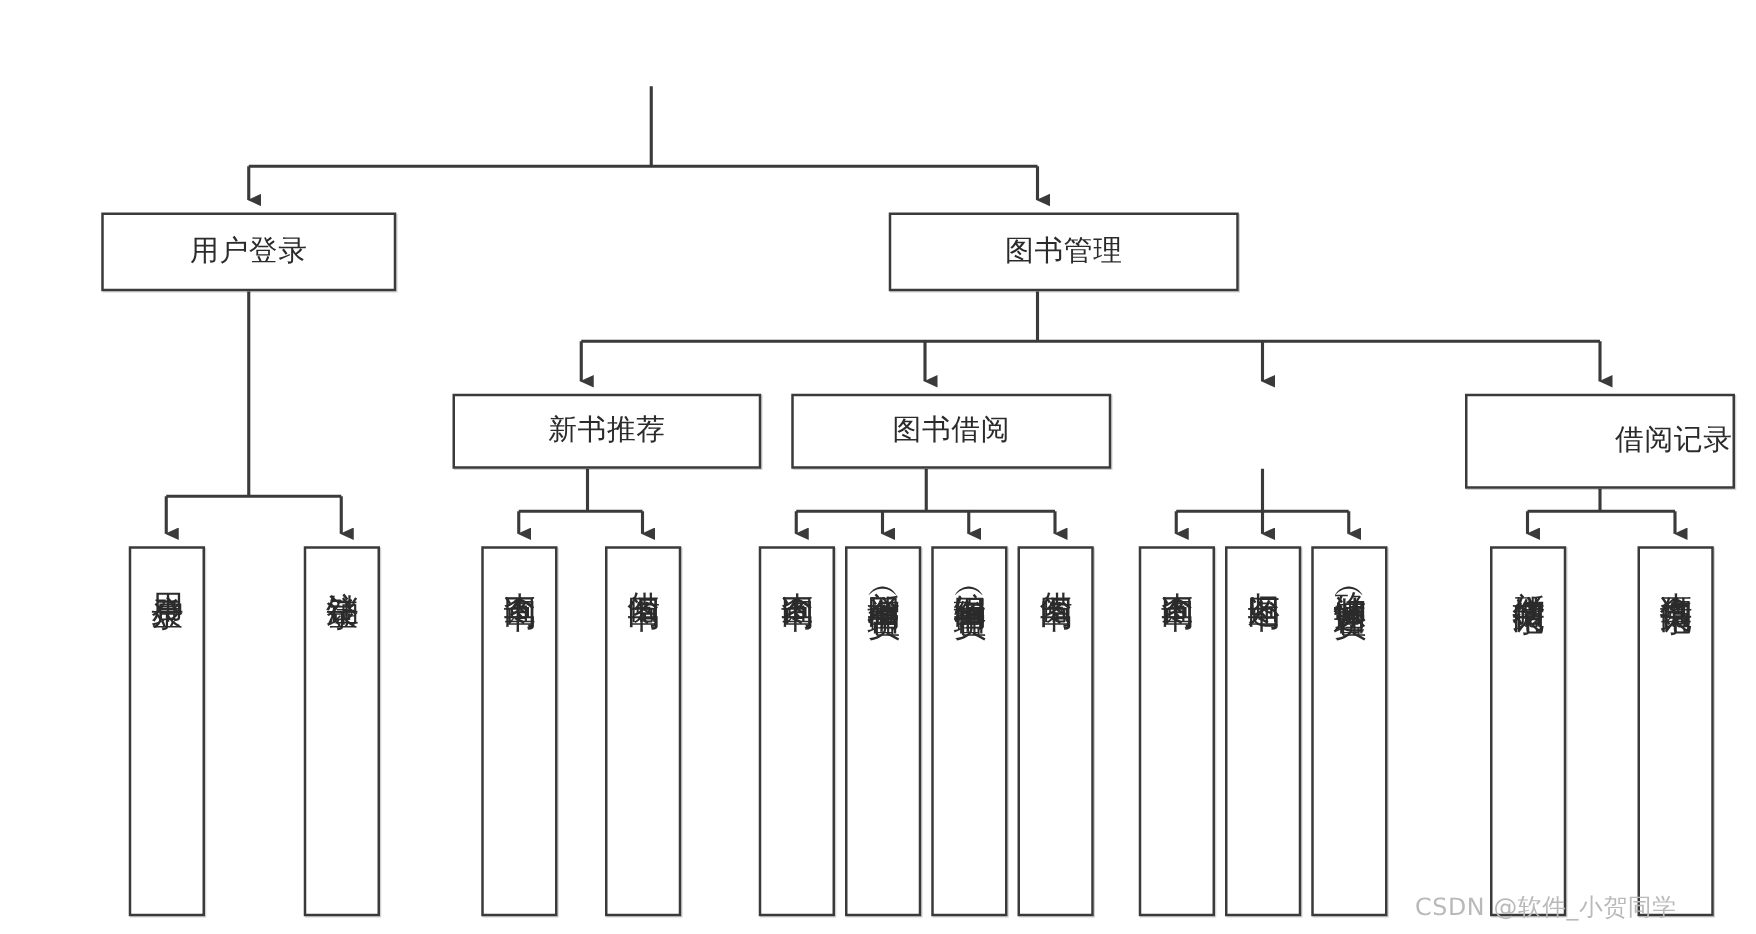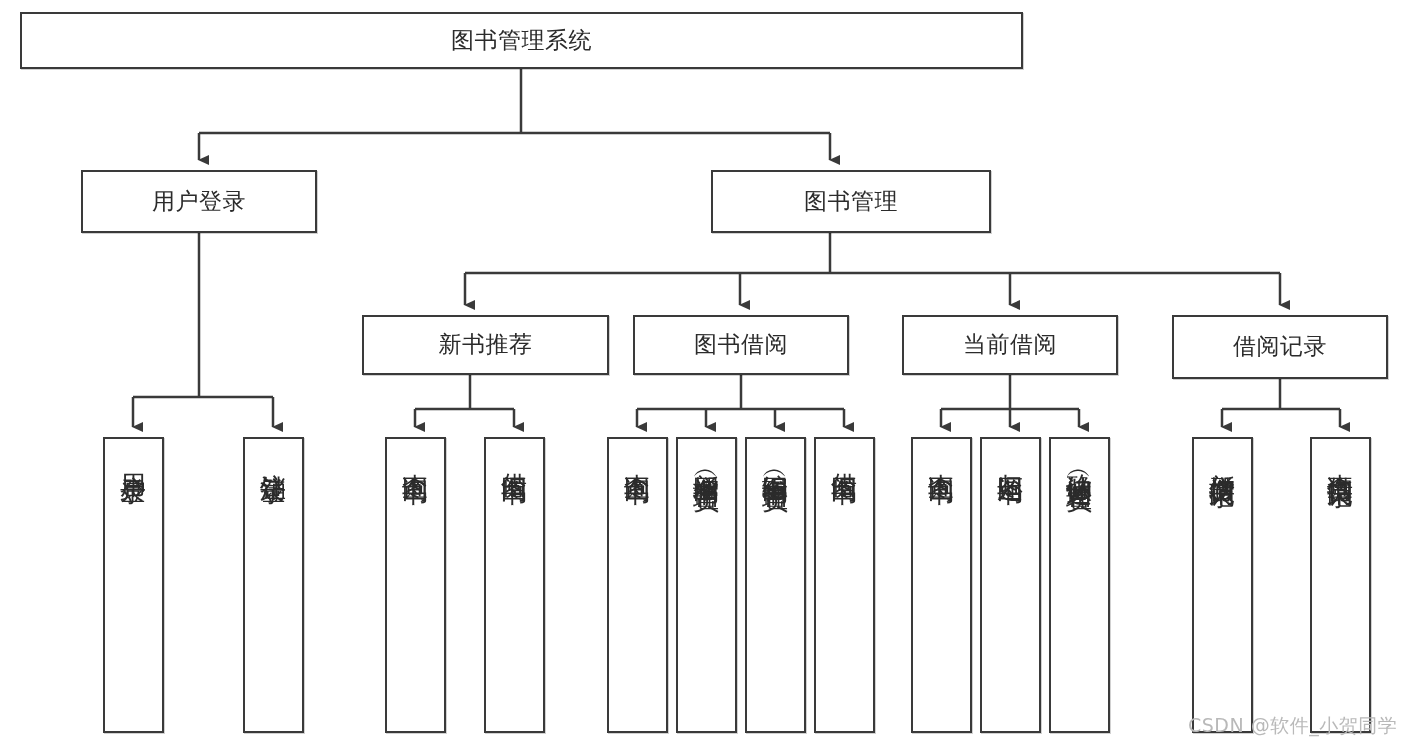--- a/index.html
+++ b/index.html
@@ -117,41 +117,35 @@
       <path d="M1010,409 L1010,427" marker-end="url(#arw)"></path>
       <path d="M1079,409 L1079,427" marker-end="url(#arw)"></path>
 
       <path d="M1280,375 L1280,409"></path>
       <path d="M1222,409 L1340,409"></path>
       <path d="M1222,409 L1222,427" marker-end="url(#arw)"></path>
       <path d="M1340,409 L1340,427" marker-end="url(#arw)"></path>
     </g>
   </svg>
 
-  <div class="node root horiz" style="left:20px; top:12px; width:1003px; height:57px;">
-    <span class="lbl">图书管理系统</span>
-  </div>
 
   <div class="node horiz" style="left:81px; top:170px; width:236px; height:63px;">
     <span class="lbl">用户登录</span>
   </div>
   <div class="node horiz" style="left:711px; top:170px; width:280px; height:63px;">
     <span class="lbl">图书管理</span>
   </div>
 
   <div class="node horiz" style="left:362px; top:315px; width:247px; height:60px;">
     <span class="lbl">新书推荐</span>
   </div>
-  <div class="node horiz" style="left:633px; top:315px; width:216px; height:60px;">
+  <div class="node horiz" style="left:633px; top:315px; width:256px; height:60px;">
     <span class="lbl">图书借阅</span>
   </div>
-  <div class="node horiz" style="left:902px; top:315px; width:216px; height:60px;">
-    <span class="lbl">当前借阅</span>
-  </div>
-  <div class="node horiz" style="left:1172px; top:315px; width:216px; height:64px;">
+  <div class="node horiz" style="left:1172px; top:315px; width:216px; height:76px;justify-content:flex-end;">
     <span class="lbl">借阅记录</span>
   </div>
 
   <div class="node leaf" style="left:103px; top:437px; width:61px; height:296px;">
     <span class="lbl">用户登录</span>
   </div>
   <div class="node leaf" style="left:243px; top:437px; width:61px; height:296px;">
     <span class="lbl">注销登录</span>
   </div>
 
@@ -185,15 +179,15 @@
     <span class="lbl">确认归还（管理员）</span>
   </div>
 
   <div class="node leaf" style="left:1192px; top:437px; width:61px; height:296px;">
     <span class="lbl">新增借阅记录</span>
   </div>
   <div class="node leaf" style="left:1310px; top:437px; width:61px; height:296px;">
     <span class="lbl">查询借阅记录</span>
   </div>
 
-  <div class="watermark" style="left:1188px; top:713px;">CSDN @软件_小贺同学</div>
+  <div class="watermark" style="left:1132px; top:713px;">CSDN @软件_小贺同学</div>
 
 </div>
 
 </body></html>

